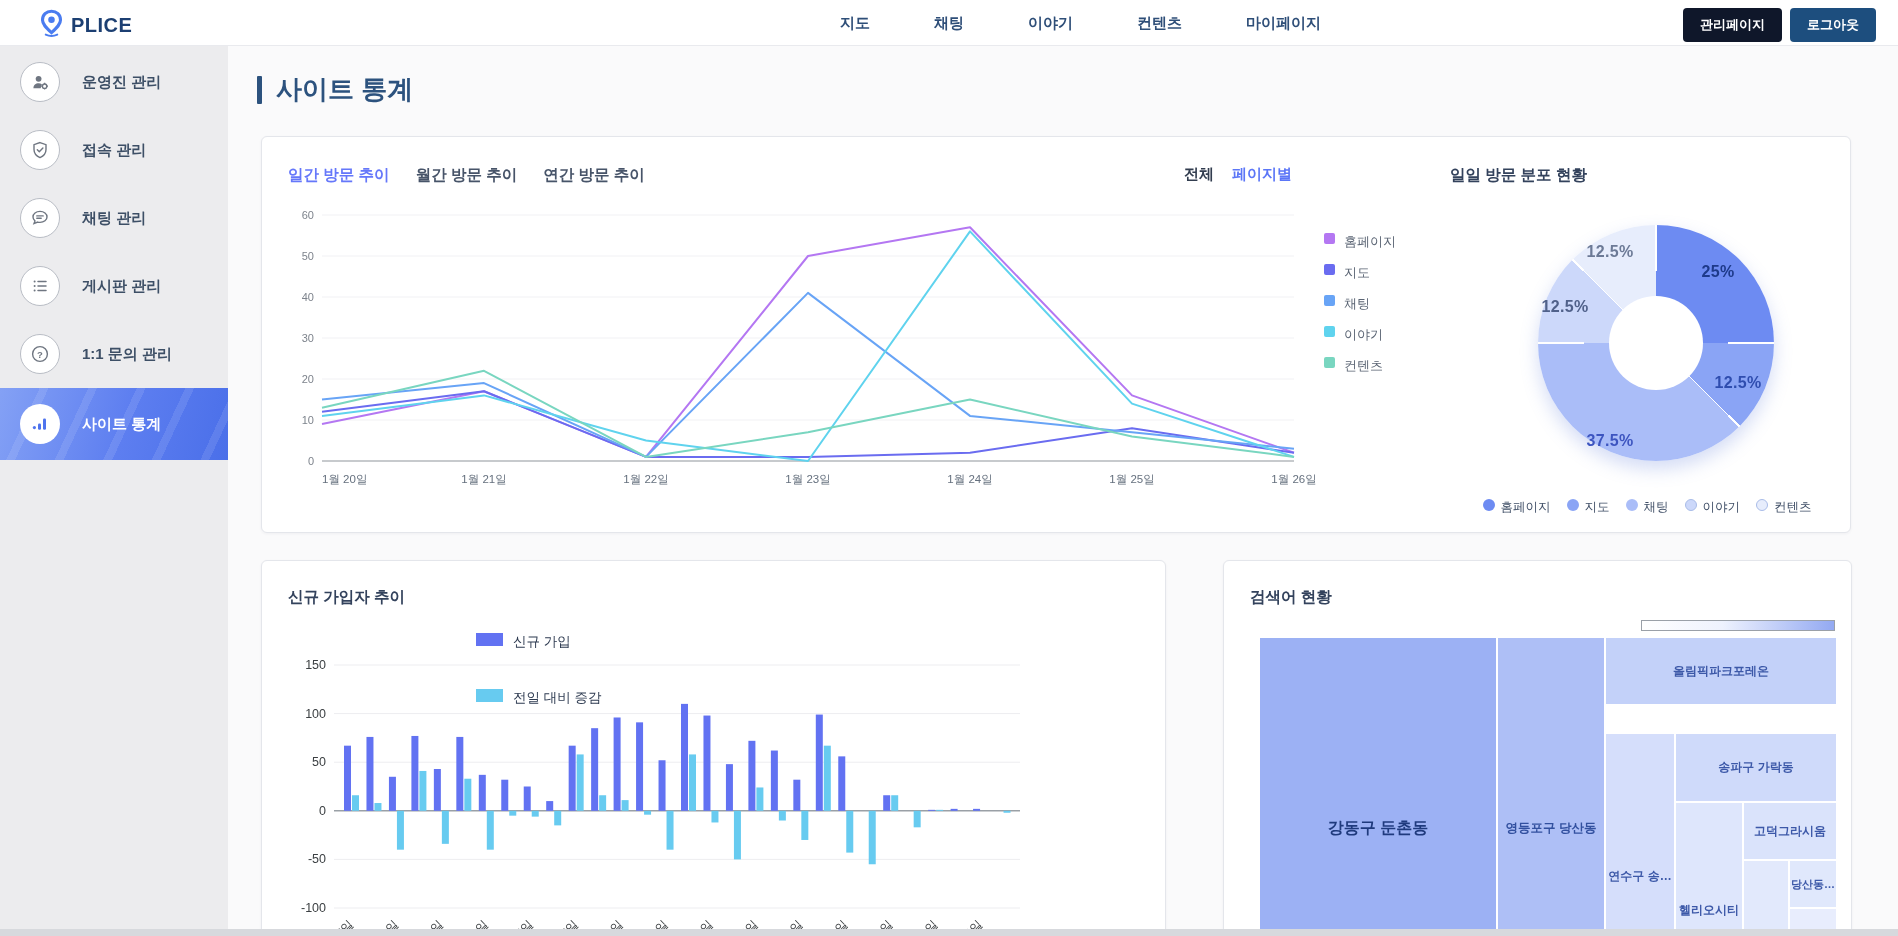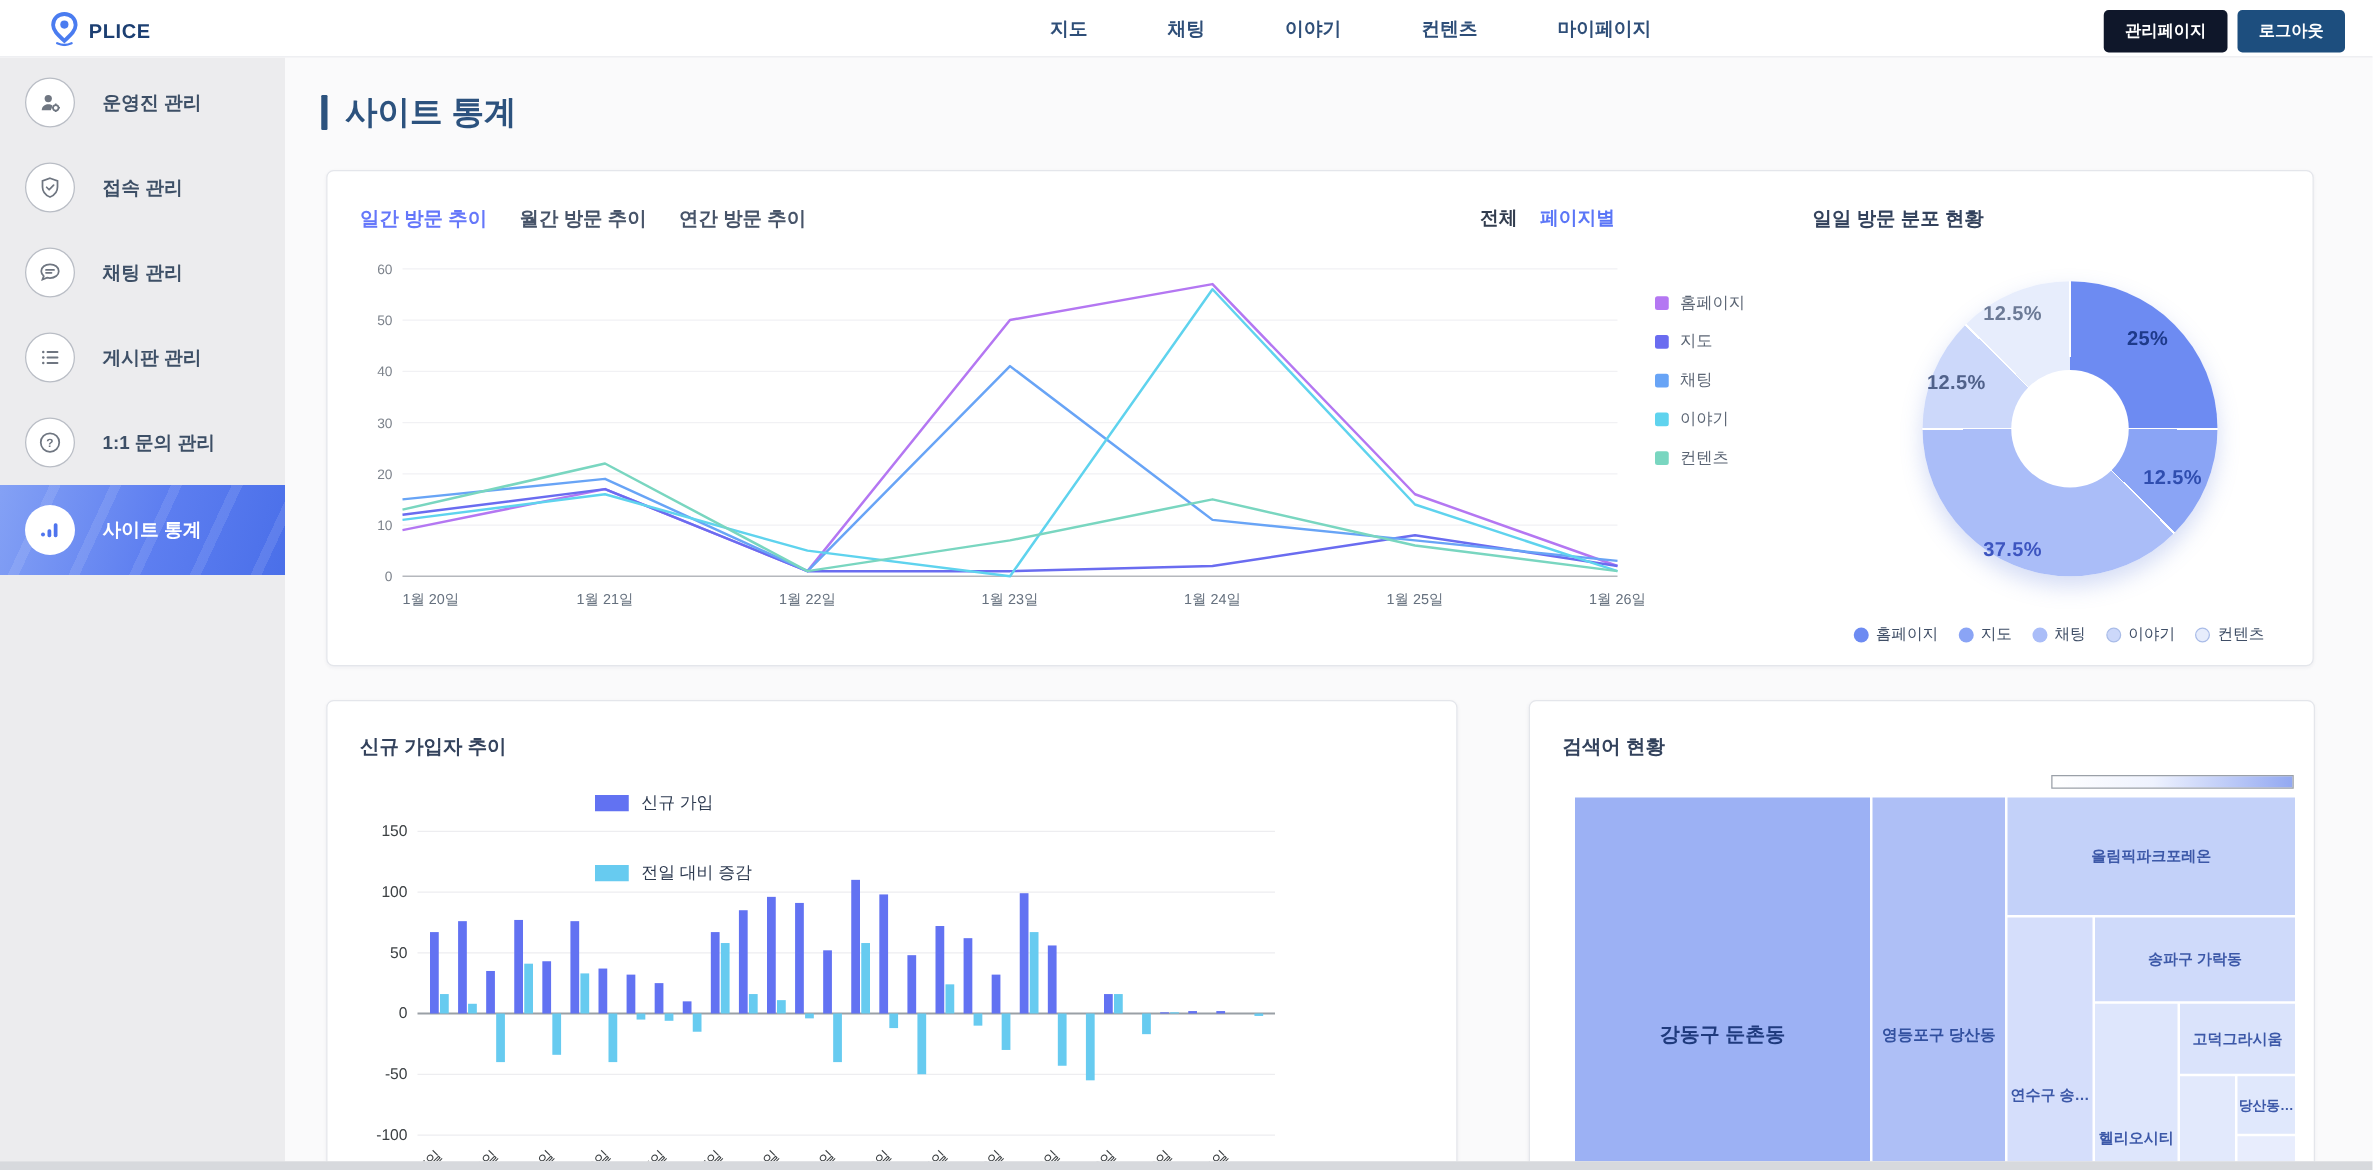--- a/index.html
+++ b/index.html
@@ -1,21 +1,21 @@
 <!DOCTYPE html>
 <html><head>
 <meta charset="utf-8">
 <style>
   * { margin:0; padding:0; box-sizing:border-box; }
   html,body { width:1898px; height:936px; overflow:hidden; font-family:"Liberation Sans", sans-serif; background:#fff; }
 
   
   .topbar { position:absolute; left:0; top:0; width:1898px; height:46px; background:#fff; border-bottom:1px solid #e9eaee; z-index:10; }
   .logo { position:absolute; left:40px; top:9px; display:flex; align-items:center; gap:8px; }
-  .logo-text { font-size:16px; font-weight:800; color:#1c3f72; letter-spacing:.5px; }
+  .logo-text { font-size:20px; font-weight:800; color:#1c3f72; letter-spacing:.5px; }
   .topnav { position:absolute; left:840px; top:0; height:46px; display:flex; align-items:center; gap:64px; }
   .topnav-item { font-size:15px; font-weight:700; color:#2e4e78; cursor:pointer; white-space:nowrap; }
   .topbar-buttons { position:absolute; right:22px; top:8px; display:flex; gap:8px; }
   .btn { border:none; border-radius:4px; color:#fff; font-size:13px; font-weight:700; padding:8px 17px; cursor:pointer; font-family:"Liberation Sans",sans-serif; }
   .btn-admin { background:#0f172a; }
   .btn-logout { background:#1d4e7e; }
 
   
   .sidebar { position:absolute; left:0; top:46px; width:228px; height:883px; background:#ececee; }
   .side-item { height:68px; display:flex; align-items:center; gap:22px; padding-left:20px; cursor:pointer; }
@@ -40,21 +40,21 @@
 
   
   .tabs { position:absolute; left:26px; top:28px; display:flex; gap:26px; }
   .tab { font-size:15.5px; font-weight:600; color:#475469; cursor:pointer; }
   .tab.active { color:#6577fa; font-weight:700; }
   .scope-toggle { position:absolute; left:922px; top:28px; display:flex; gap:18px; }
   .scope { font-size:15px; font-weight:600; color:#323d4f; cursor:pointer; }
   .scope.active { color:#5b76f7; font-weight:700; }
   .line-chart-wrap { position:absolute; left:14px; top:62px;text-align:center; }
   .line-legend { position:absolute; left:1062px; top:96px; display:flex; flex-direction:column; gap:13px; }
-  .legend-item { display:flex; align-items:center; gap:9px; font-size:13px; color:#5b6574; cursor:pointer; }
+  .legend-item { display:flex; gap:9px; font-size:13px; color:#5b6574; cursor:pointer; }
   .sq { width:11px; height:11px; border-radius:2px; }
 
   .donut-title { position:absolute; left:1188px; top:28px; }
   .donut { position:absolute; left:1276px; top:88px; width:236px; height:236px; border-radius:50%; box-shadow:0 8px 18px rgba(100,130,220,.28); }
   .donut-hole { position:absolute; left:71px; top:71px; width:94px; height:94px; border-radius:50%; background:#fff; }
   .donut-label { position:absolute; transform:translate(-50%,-50%); font-size:16px; font-weight:800; letter-spacing:.3px; white-space:nowrap; }
   .donut-legend { position:absolute; left:1190px; top:362px; width:390px; display:flex; justify-content:center; gap:16px; }
   .donut-legend .legend-item { font-size:12.5px; color:#3f4e66; gap:6px; }
   .dot { width:12px; height:12px; border-radius:50%; }
 
@@ -371,21 +371,21 @@
         </svg>
     </div>
   </div>
 
   <div class="card card3">
     <div class="card-title">검색어 현황</div>
     <div class="scale-slider"></div>
     <div class="treemap">
       <div class="tm-cell tm-xl" style="left: 0px; top: 0px; width: 236px; height: 380px; background: rgb(156, 177, 244);">강동구 둔촌동</div>
       <div class="tm-cell tm-md" style="left: 238px; top: 0px; width: 106px; height: 380px; background: rgb(174, 191, 246);">영등포구 당산동</div>
-      <div class="tm-cell" style="left: 346px; top: 0px; width: 230px; height: 94px; background: rgb(195, 209, 249);">올림픽파크포레온</div>
+      <div class="tm-cell" style="left: 346px; top: 0px; width: 230px; height: 66px; background: rgb(195, 209, 249);">올림픽파크포레온</div>
       <div class="tm-cell" style="left: 346px; top: 96px; width: 68px; height: 284px; background: rgb(213, 222, 251);">연수구 송…</div>
       <div class="tm-cell" style="left: 416px; top: 96px; width: 160px; height: 67px; background: rgb(207, 218, 250);">송파구 가락동</div>
       <div class="tm-cell" style="left: 416px; top: 165px; width: 66px; height: 215px; background: rgb(222, 230, 252);">헬리오시티</div>
       <div class="tm-cell" style="left: 484px; top: 165px; width: 92px; height: 56px; background: rgb(218, 227, 251);">고덕그라시움</div>
       <div class="tm-cell tm-sm" style="left: 484px; top: 223px; width: 44px; height: 157px; background: rgb(226, 233, 252);">수원시…</div>
       <div class="tm-cell tm-sm" style="left: 530px; top: 223px; width: 46px; height: 46px; background: rgb(224, 232, 252);">당산동…</div>
       <div class="tm-cell tm-sm" style="left: 530px; top: 271px; width: 46px; height: 109px; background: rgb(232, 237, 253);">은평구…</div>
     </div>
   </div>
 </div>

